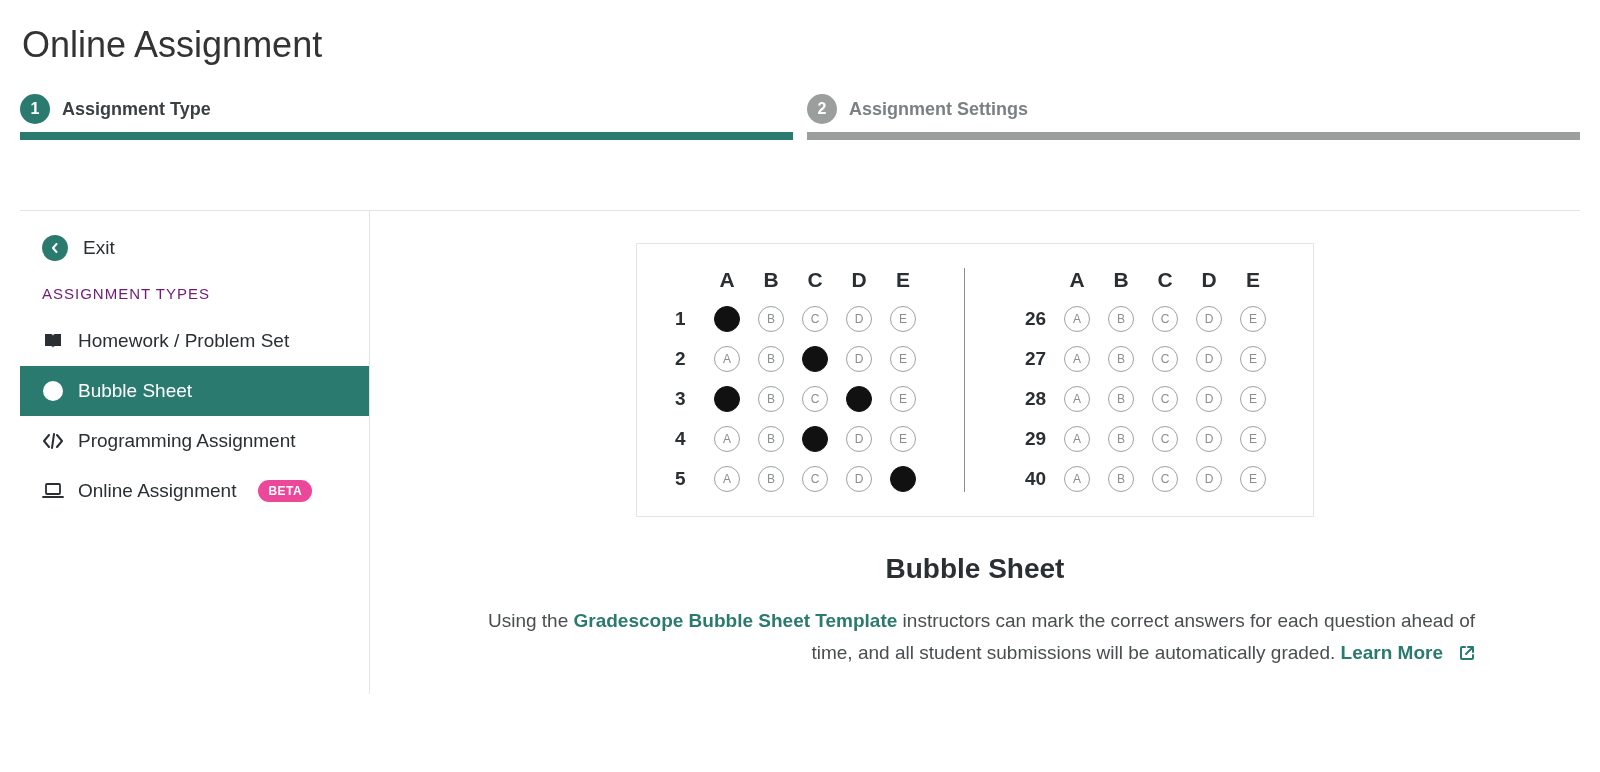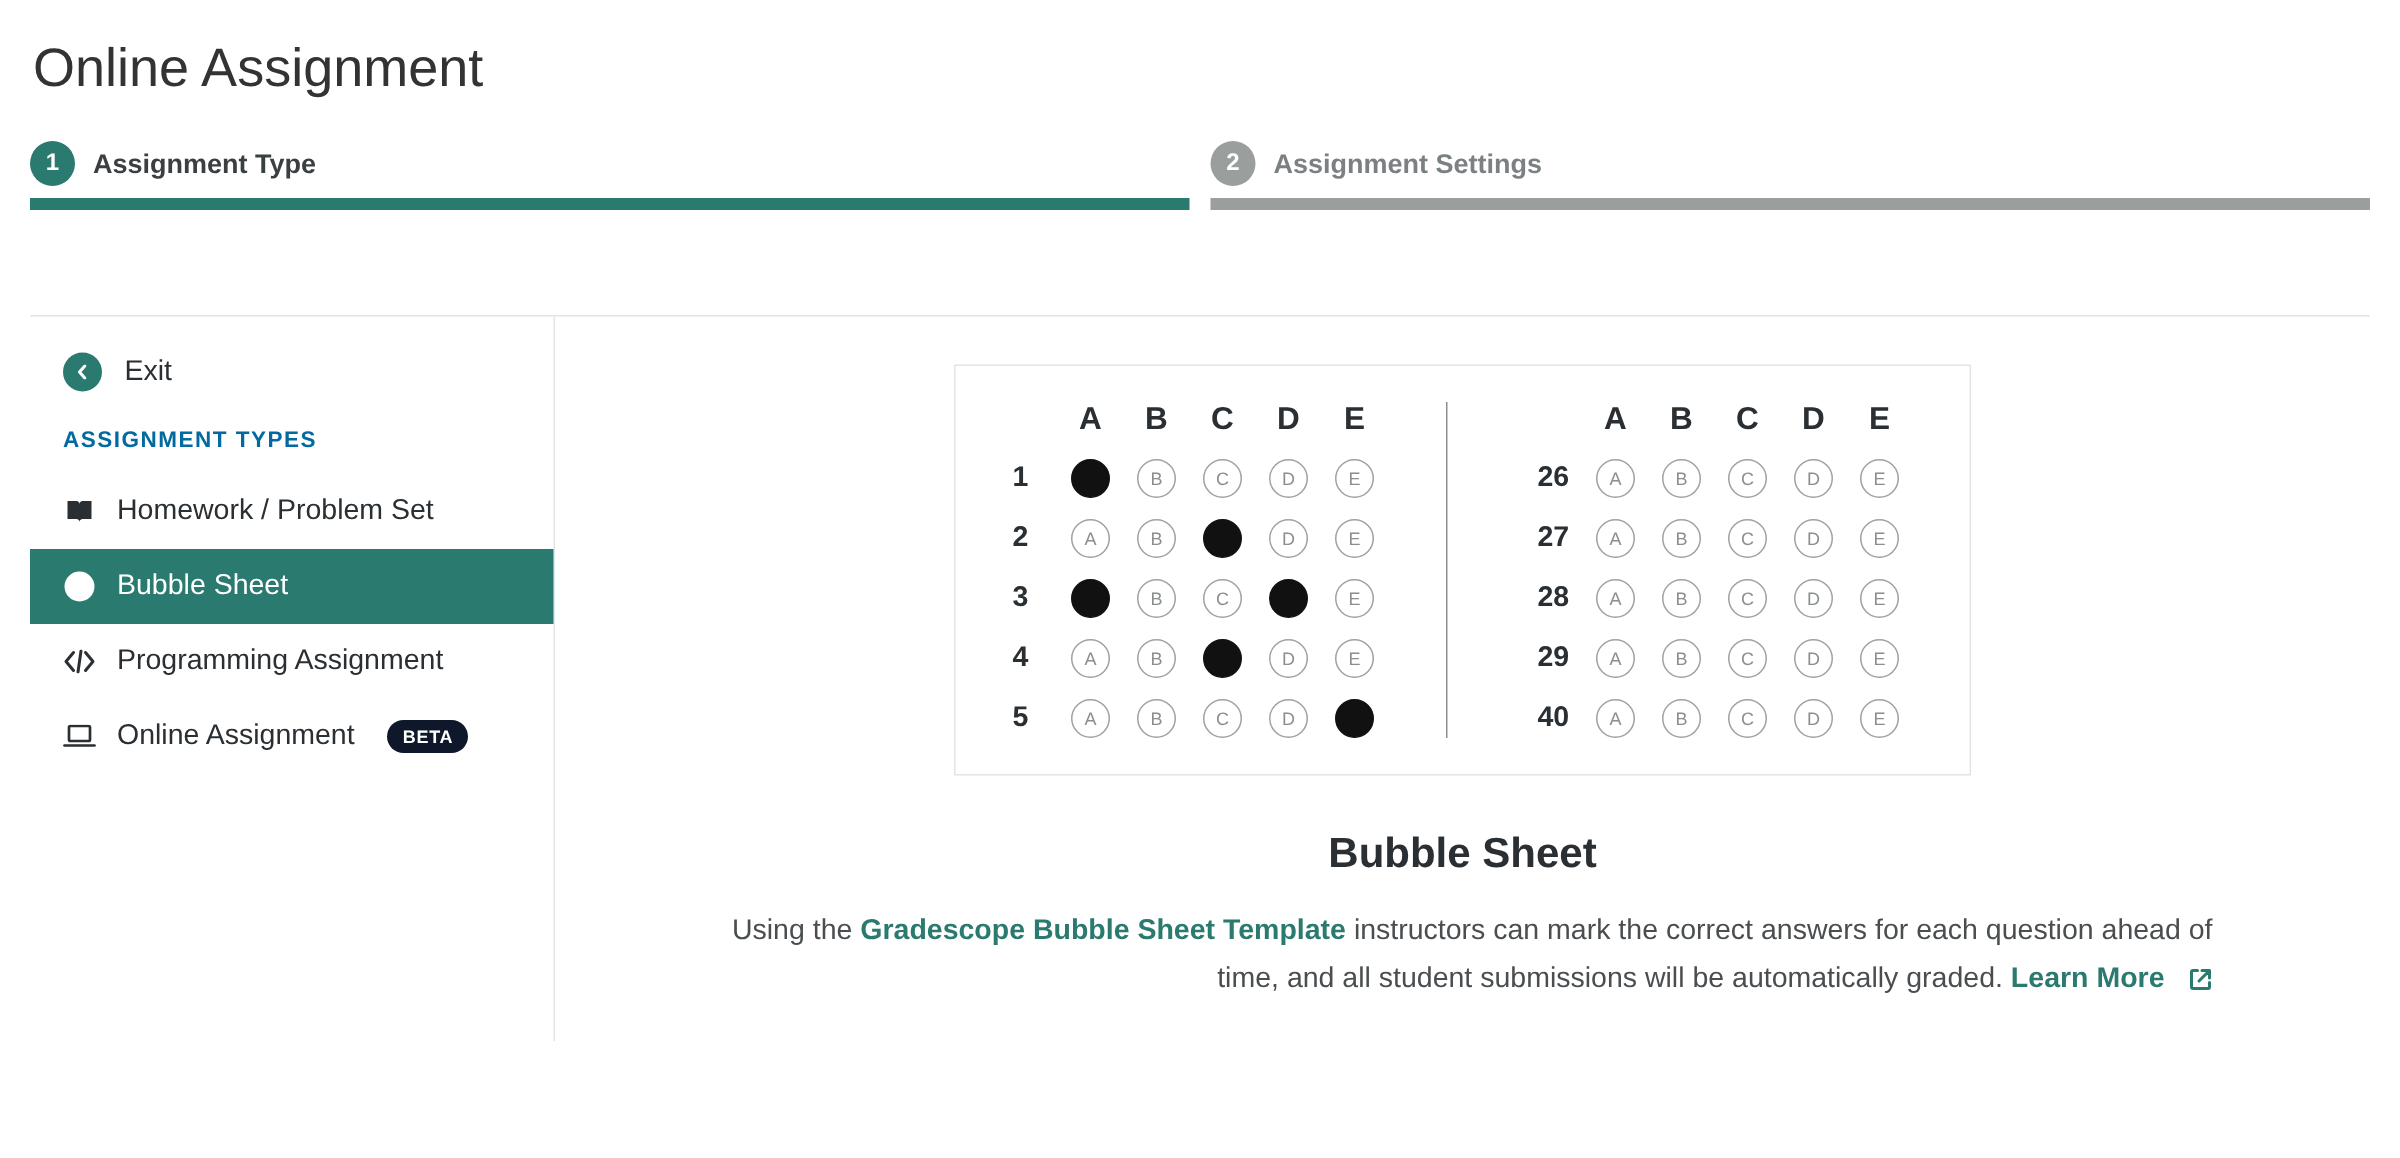--- a/index.html
+++ b/index.html
@@ -23,27 +23,27 @@
   
   .content { display: flex; margin-top: 70px; border-top: 1px solid #e2e5e6; }
   .sidebar { width: 350px; border-right: 1px solid #e2e5e6; padding-top: 24px; padding-right: 0; }
   .main { flex: 1; padding: 24px 40px; display: flex; flex-direction: column; align-items: center; }
 
   
   .exit { display: flex; align-items: center; gap: 15px; margin: 0 0 24px 22px; cursor: pointer; }
   .exit-circle { width: 26px; height: 26px; border-radius: 50%; background: #2b7a6f; display: flex; align-items: center; justify-content: center; }
   .exit-label { font-size: 19px; color: #2a2f33; }
 
-  .sidebar-heading { font-size: 15px; font-weight: 700; letter-spacing: 1px; color: #0369a1; margin: 20px 0 14px 22px; }
+  .sidebar-heading { font-size: 15px; font-weight: 400; letter-spacing: 1px; color: #701a75; margin: 20px 0 14px 22px; }
 
   .type-item { display: flex; align-items: center; gap: 14px; padding: 14px 22px; font-size: 19px; color: #2a2f33; cursor: pointer; }
   .type-item .icon { width: 22px; display: flex; align-items: center; justify-content: center; }
   .type-item.selected { background: #2b7a6f; color: #fff; }
   .type-item.selected .icon svg, .type-item.selected .icon span { color: #fff; fill: #fff; }
-  .badge { background: #0f172a; color: #fff; font-size: 12px; font-weight: 700; padding: 4px 10px; border-radius: 12px; letter-spacing: 0.5px; margin-left: 8px; }
+  .badge { background: #ec4899; color: #fff; font-size: 12px; font-weight: 700; padding: 4px 10px; border-radius: 12px; letter-spacing: 0.5px; margin-left: 8px; }
   .type-item.selected .ba-icon { width: 20px; height: 20px; border-radius: 50%; background: #fff; color: #2b7a6f; display: flex; align-items: center; justify-content: center; font-size: 12px; font-weight: 700; }
 
   
   .sheet { border: 1px solid #e2e5e6; padding: 24px 38px; display: flex; gap: 60px; margin-top: 8px; }
   .sheet-col { display: flex; flex-direction: column; gap: 14px; }
   .sheet-col.first { position: relative; padding-right: 40px; }
   .sheet-col.first::after { content: ""; position: absolute; top: 0; bottom: 0; right: 0; width: 1px; background: #8c8f90; }
   .sheet-header { display: grid; grid-template-columns: 30px repeat(5, 44px); align-items: center; }
   .sheet-header span { text-align: center; font-size: 21px; font-weight: 700; }
   .sheet-row { display: grid; grid-template-columns: 30px repeat(5, 44px); align-items: center; }

